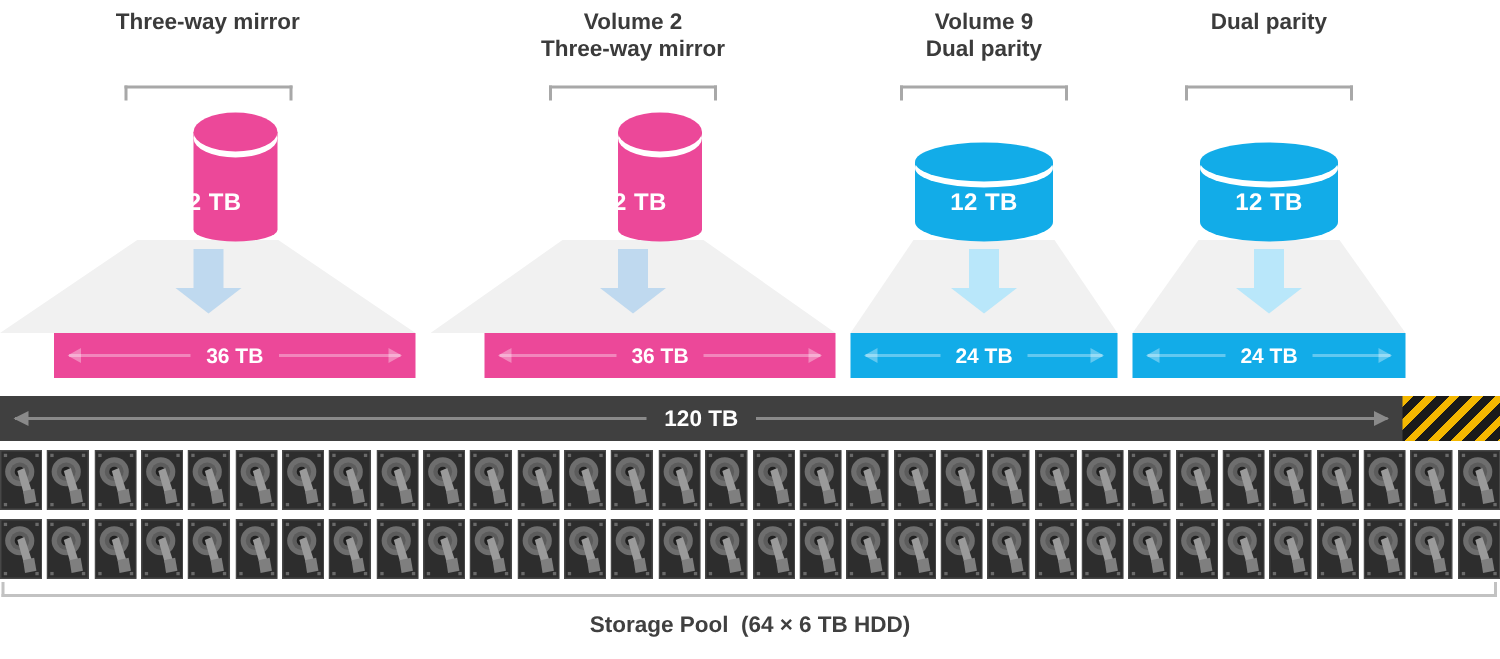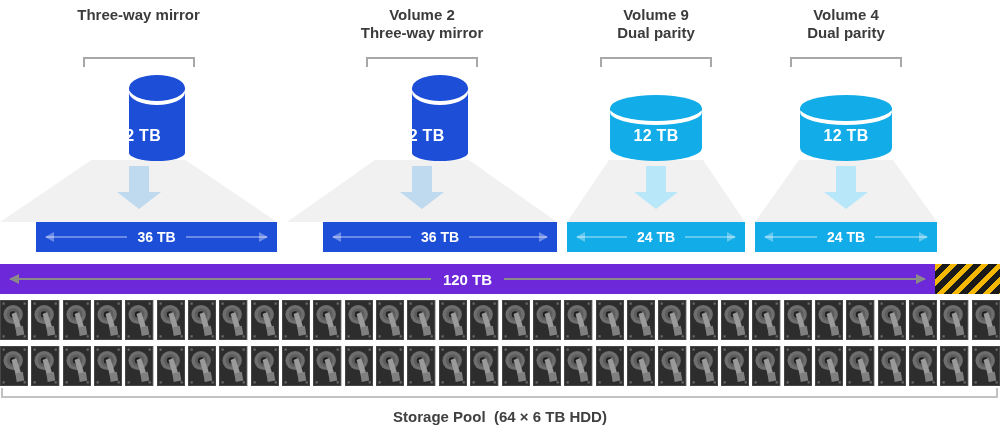--- a/index.html
+++ b/index.html
@@ -23,21 +23,21 @@
   
   .cylinder { position:absolute; top:75px; left:50%; transform:translateX(-50%);
               width:92px; height:86px; z-index:3; }
   .cyl-body { position:absolute; top:13px; left:0; right:0; bottom:0;
               border-radius:0 0 46px 46px / 0 0 13px 13px; }
   .cyl-lid  { position:absolute; top:0; left:0; right:0; height:26px; border-radius:50%;
               box-shadow:0 4px 0 #ffffff; }
   .cyl-label { position:absolute; top:52px; left:0; width:100%; text-align:center;
                color:#ffffff; font-size:16px; font-weight:bold; letter-spacing:.3px; }
 
-  .fill-mirror { background:#1d4ed8;margin-left:36px; }
+  .fill-mirror { background:#ec4899;margin-left:36px; }
   .fill-parity { background:#12ACE8;margin-top:20px; }
 
   
   .funnel { position:absolute; bottom:30px; left:0; right:0; height:62px; background:#f1f1f1; z-index:1;
             clip-path:polygon(calc(50% - 47px) 0, calc(50% + 47px) 0, 100% 100%, 0 100%); }
   .funnel-arrow { position:absolute; bottom:30px; left:50%; transform:translateX(-50%);
                   width:44px; height:62px; z-index:2; }
   .fa-stem { position:absolute; top:6px; left:12px; width:20px; height:26px; }
   .fa-head { position:absolute; top:32px; left:0; width:0; height:0;
              border-left:22px solid transparent; border-right:22px solid transparent;
@@ -54,21 +54,21 @@
   .bar-label { margin:0 10px; white-space:nowrap; }
   .harrow { flex:1; position:relative; height:2px; background:rgba(255,255,255,.34); min-width:10px; }
   .harrow.left::before  { content:""; position:absolute; left:-1px; top:-4px; width:0; height:0;
                           border-top:5px solid transparent; border-bottom:5px solid transparent;
                           border-right:9px solid rgba(255,255,255,.34); }
   .harrow.right::after  { content:""; position:absolute; right:-1px; top:-4px; width:0; height:0;
                           border-top:5px solid transparent; border-bottom:5px solid transparent;
                           border-left:9px solid rgba(255,255,255,.34); }
 
   
-  .total-bar { position:absolute; top:264px; left:0; width:1000px; height:30px; background:#6d28d9;
+  .total-bar { position:absolute; top:264px; left:0; width:1000px; height:30px; background:#404040;
                display:flex; align-items:center; padding:0 0 0 10px; box-sizing:border-box;
                color:#ffffff; font-size:15px; font-weight:bold; }
   .total-bar .garrow { flex:1; position:relative; height:2px; background:#8a8a8a; }
   .total-bar .garrow.left::before { content:""; position:absolute; left:-1px; top:-4px; width:0; height:0;
                border-top:5px solid transparent; border-bottom:5px solid transparent; border-right:10px solid #8a8a8a; }
   .total-bar .garrow.right::after { content:""; position:absolute; right:-1px; top:-4px; width:0; height:0;
                border-top:5px solid transparent; border-bottom:5px solid transparent; border-left:10px solid #8a8a8a; }
   .total-label { margin:0 12px; white-space:nowrap; }
   .hatch { width:65px; align-self:stretch; margin-left:10px;
            background:repeating-linear-gradient(135deg, #F5B800 0 5px, #1A1A1A 5px 11px); }
@@ -151,21 +151,20 @@
     </div>
     <div class="bar fill-parity">
       <div class="harrow left"></div>
       <span class="bar-label">24 TB</span>
       <div class="harrow right"></div>
     </div>
   </div>
 
   <div class="volume vol-4">
     <div class="vol-title">
-      <div>Volume 4</div>
       <div>Dual parity</div>
     </div>
     <div class="top-bracket"></div>
     <div class="cylinder">
       <div class="cyl-body fill-parity"></div>
       <div class="cyl-lid fill-parity"></div>
       <div class="cyl-label">12 TB</div>
     </div>
     <div class="funnel"></div>
     <div class="funnel-arrow arrow-parity">

